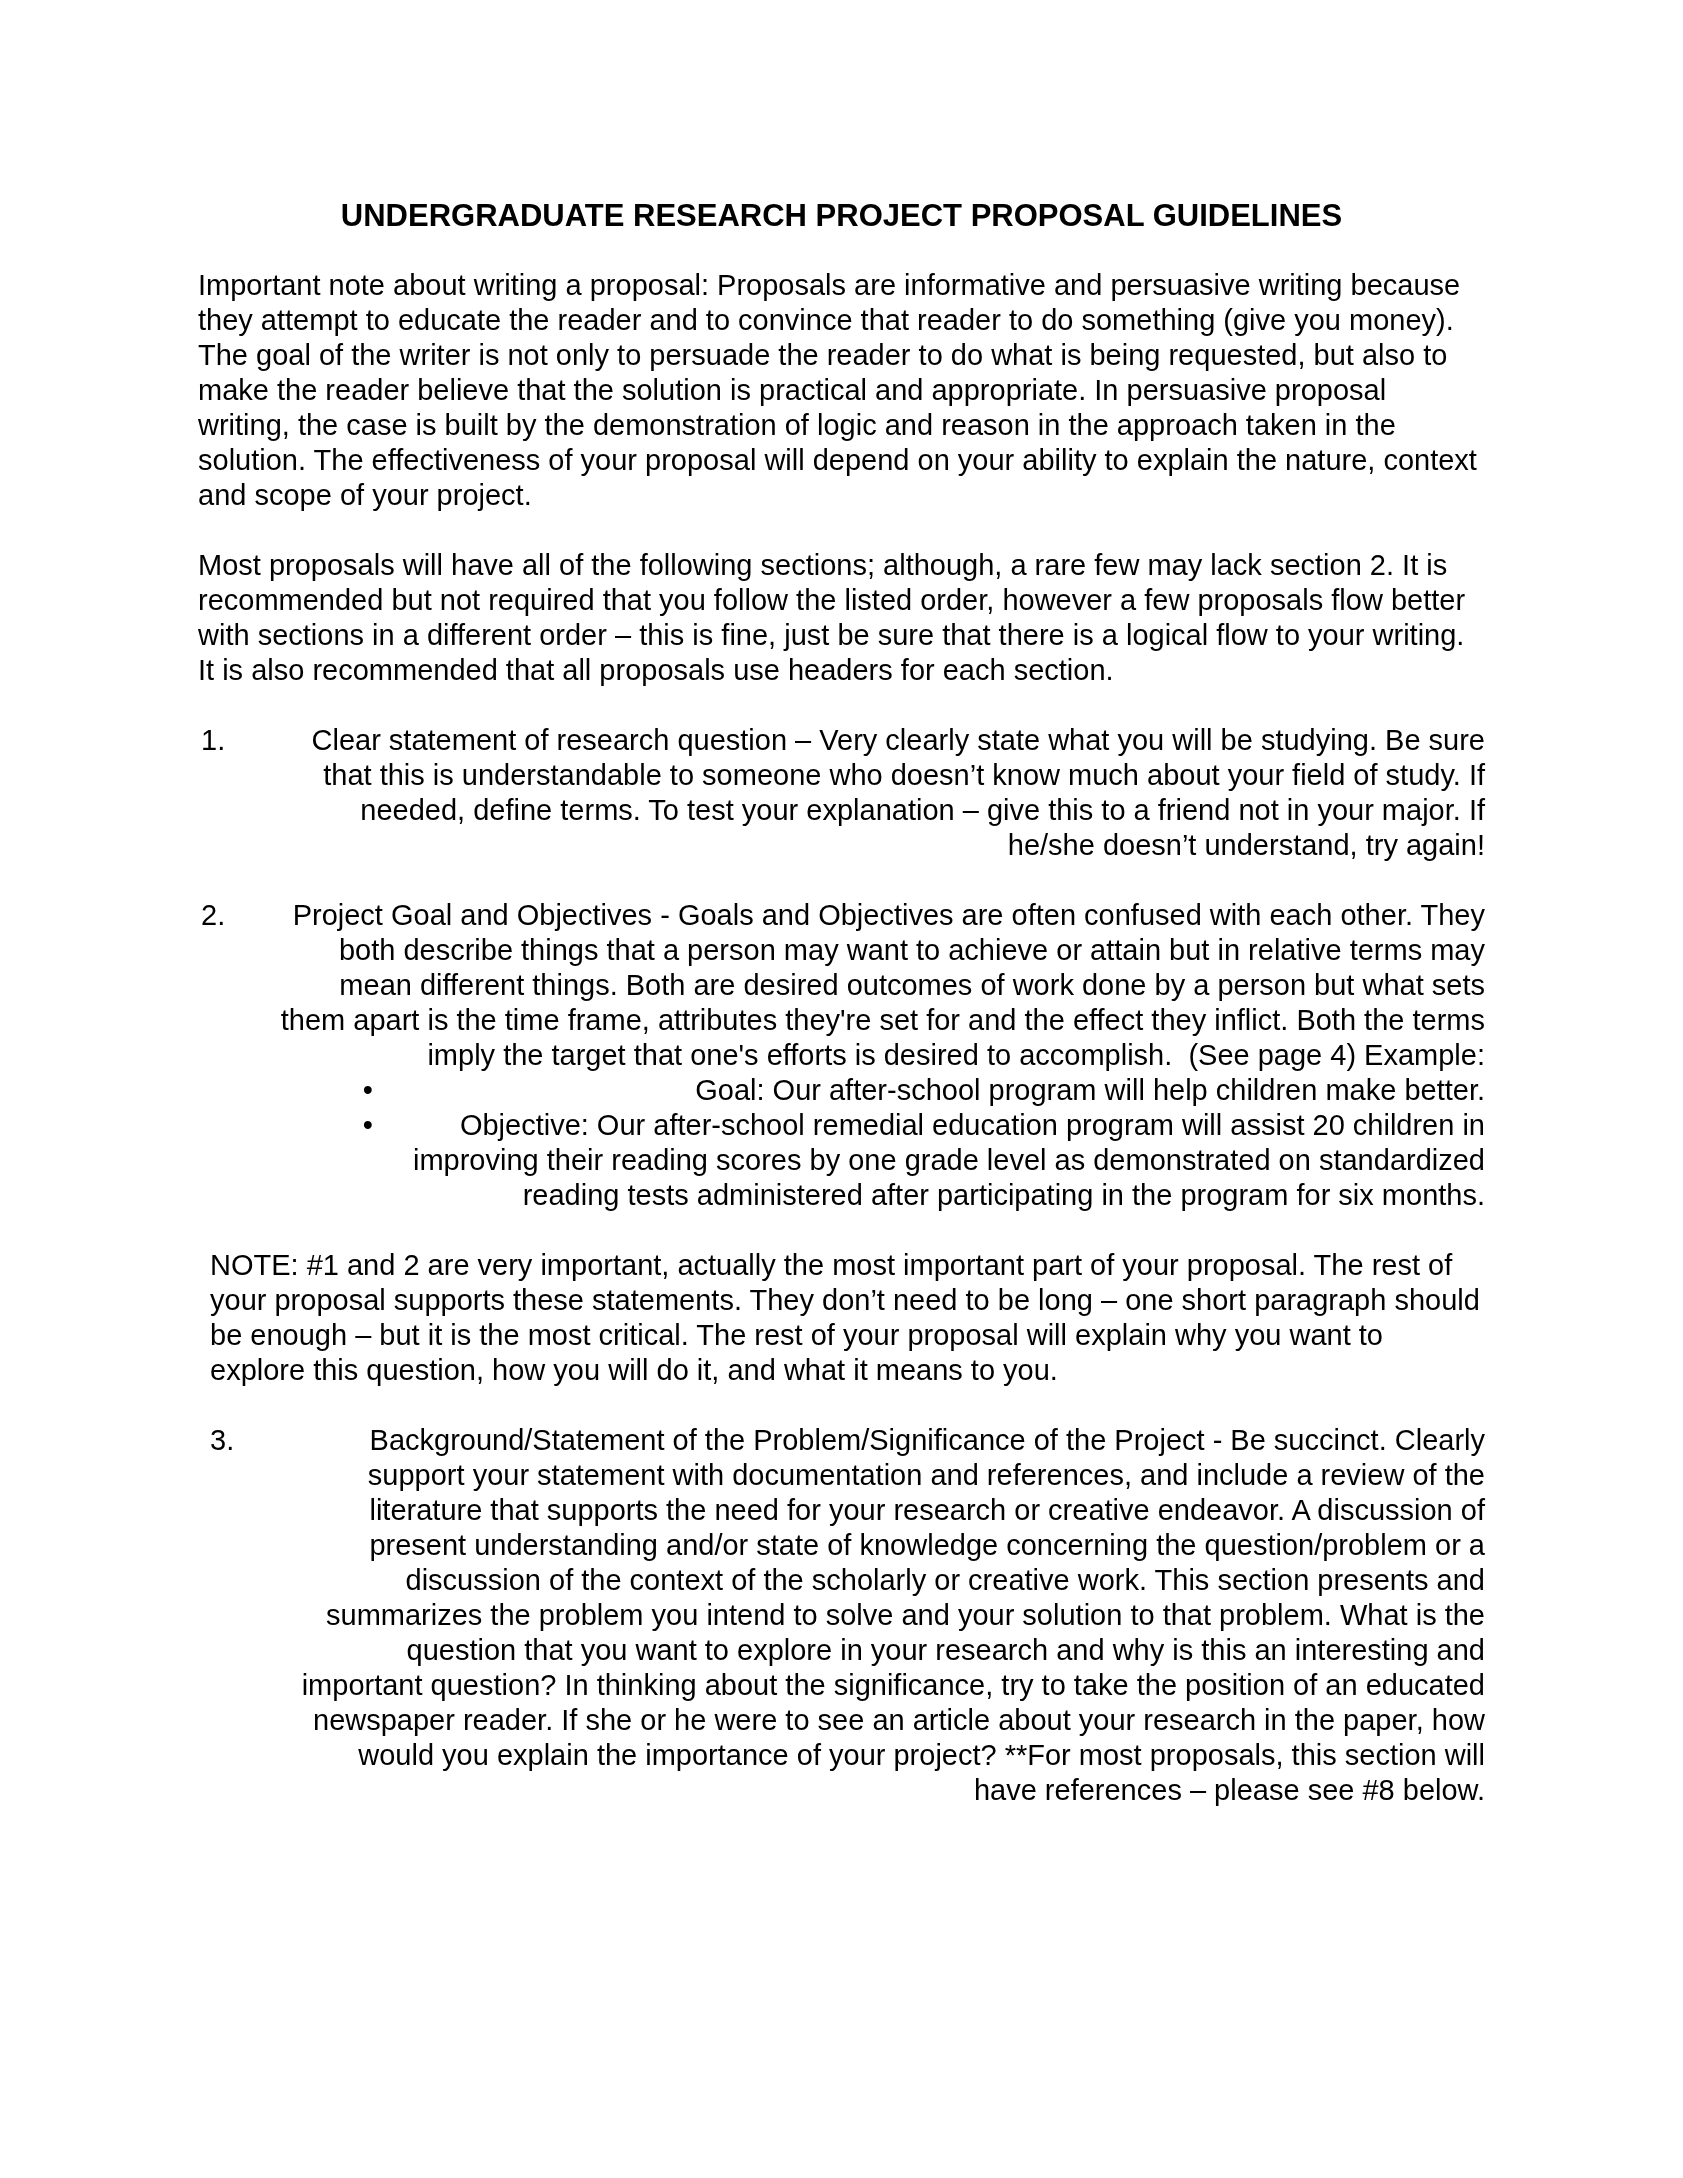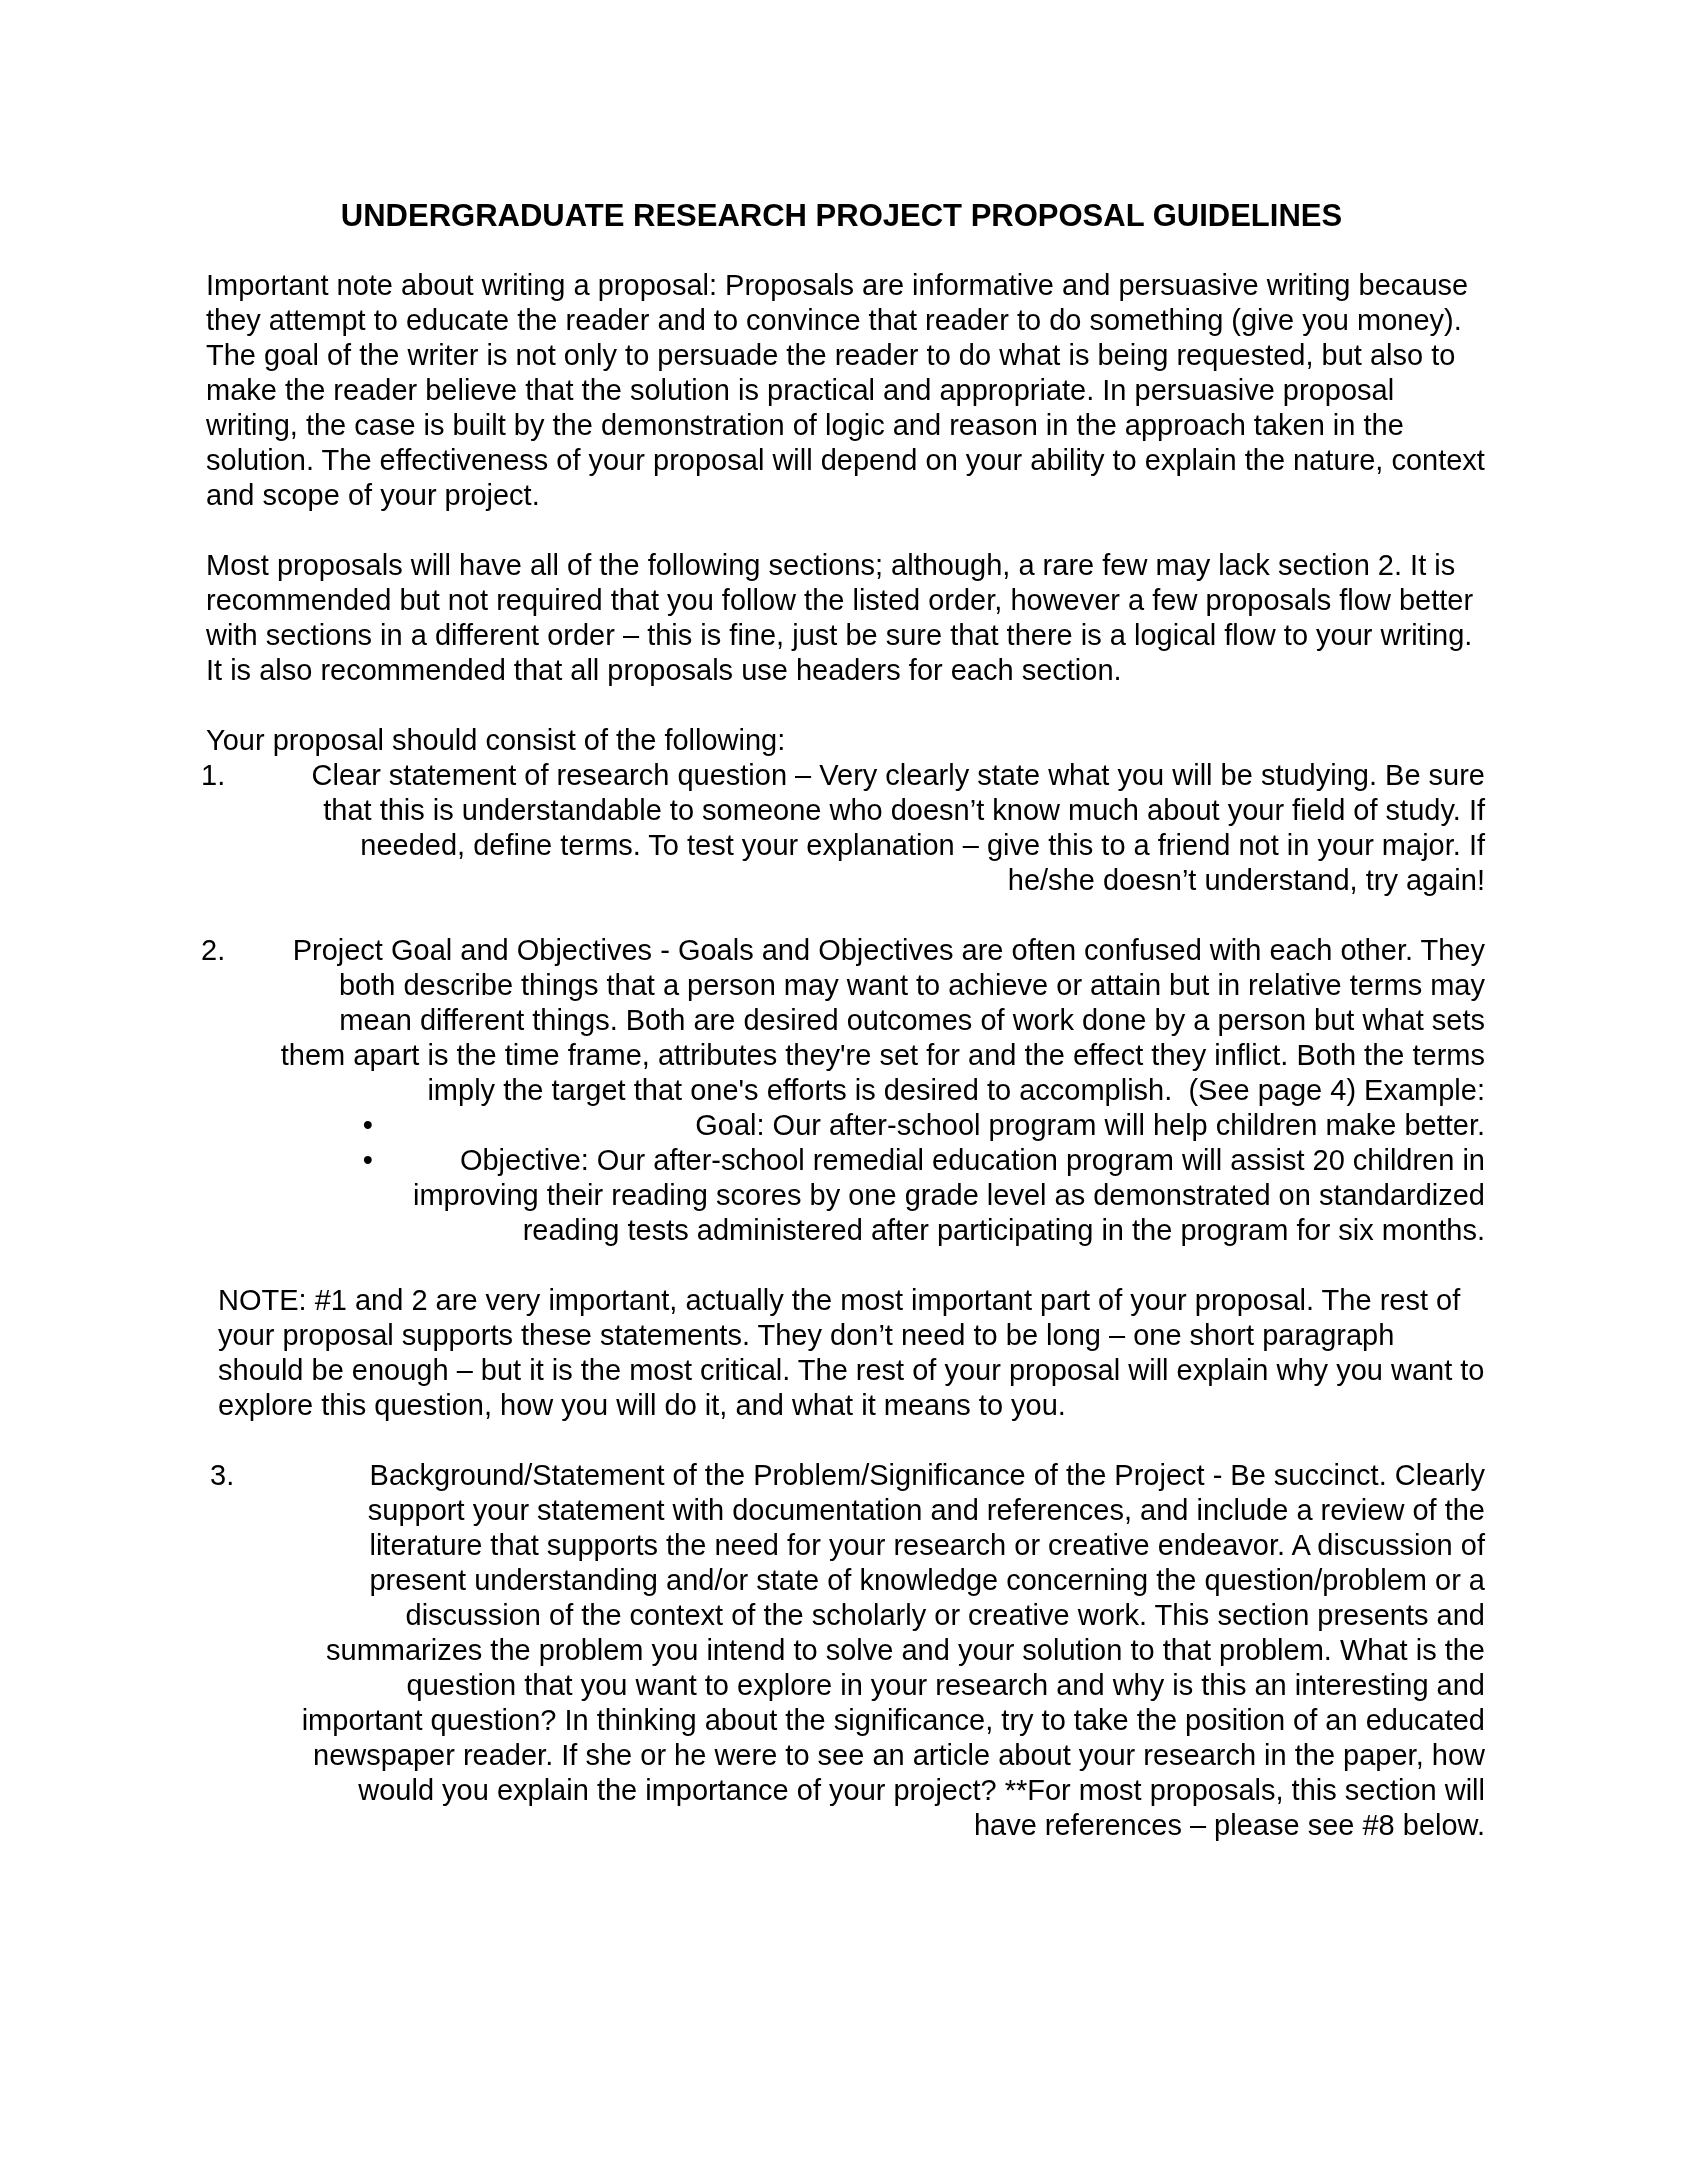--- a/index.html
+++ b/index.html
@@ -22,21 +22,21 @@
     width: 1287px;
   }
   .doc-title {
     font-size: 31px;
     font-weight: 700;
     text-align: center;
     margin: 0 0 35px 0;
     white-space: pre-wrap;
   }
   .para {
-    margin: 0 0 35px 8px;
+    margin: 0 0 35px 0;
     white-space: pre-wrap;
   }
   .para.no-gap { margin-bottom: 0; }
   .note-para { padding-left: 12px; }
   .list-item {
     display: flex;
     margin: 0 0 35px 0;
   }
   .item-num {
     flex: 0 0 76px;
@@ -65,21 +65,20 @@
 
 <div class="page">
   <div class="content">
 
     <div class="doc-title">UNDERGRADUATE RESEARCH PROJECT PROPOSAL GUIDELINES</div>
 
     <p class="para">Important note about writing a proposal: Proposals are informative and persuasive writing because they attempt to educate the reader and to convince that reader to do something (give you money). The goal of the writer is not only to persuade the reader to do what is being requested, but also to make the reader believe that the solution is practical and appropriate. In persuasive proposal writing, the case is built by the demonstration of logic and reason in the approach taken in the solution. The effectiveness of your proposal will depend on your ability to explain the nature, context and scope of your project.</p>
 
     <p class="para">Most proposals will have all of the following sections; although, a rare few may lack section 2. It is recommended but not required that you follow the listed order, however a few proposals flow better with sections in a different order – this is fine, just be sure that there is a logical flow to your writing. It is also recommended that all proposals use headers for each section.</p>
 
-    <p class="para no-gap">Your proposal should consist of the following:</p>
 
     <div class="list-item">
       <div class="item-num">1.</div>
       <div class="item-body">
         <div class="item-text">Clear statement of research question – Very clearly state what you will be studying. Be sure that this is understandable to someone who doesn’t know much about your field of study. If needed, define terms. To test your explanation – give this to a friend not in your major. If he/she doesn’t understand, try again!</div>
       </div>
     </div>
 
     <div class="list-item">
       <div class="item-num">2.</div>

